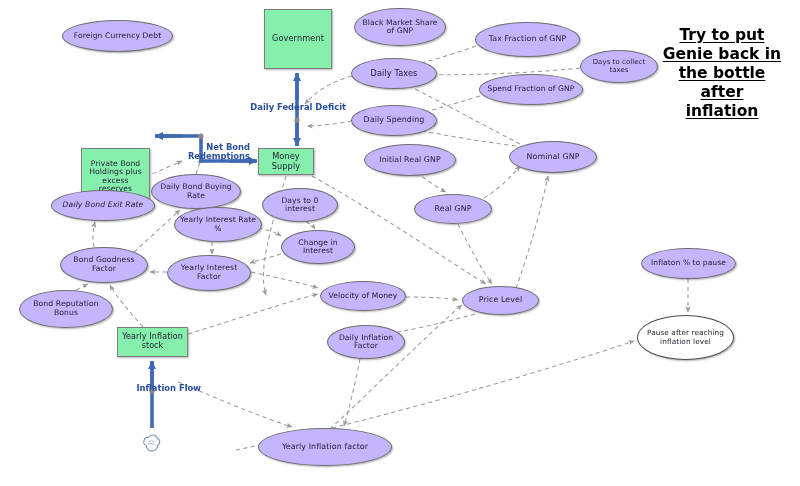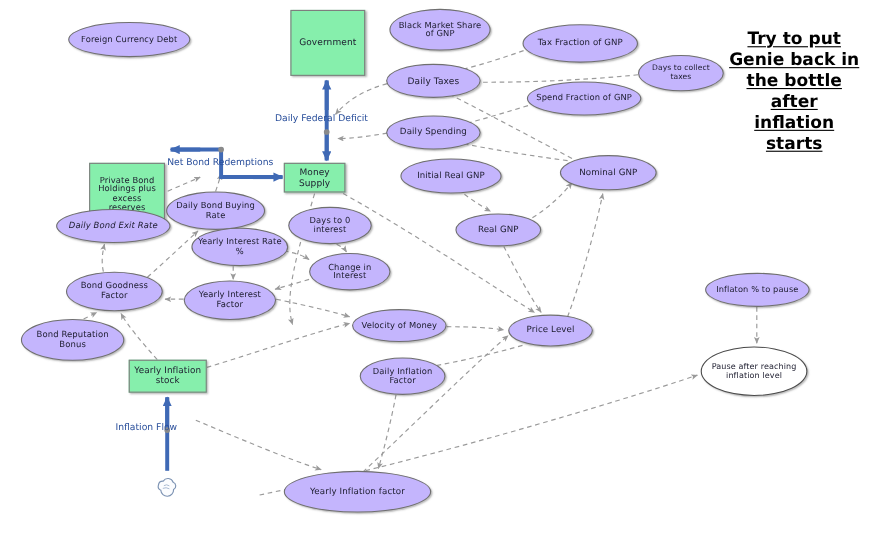--- a/index.html
+++ b/index.html
@@ -12,22 +12,22 @@
         text-align:center;box-sizing:border-box;color:#1c1c2e;
         line-height:1.12;letter-spacing:.1px;}
 
   .aux{border-radius:50%;background:#c4b5fd;border:1.1px solid #6f6f6f;
        box-shadow:1.2px 1.2px 1.6px rgba(90,90,90,.42);}
   .goal{border-radius:50%;background:#ffffff;border:1.1px solid #4a4a4a;
         box-shadow:1.2px 1.2px 1.6px rgba(90,90,90,.42);}
   .stock{background:#86efac;border:1.4px solid #7e7e7e;
          box-shadow:1.4px 1.4px 1.8px rgba(90,90,90,.45);}
 
-  .flowlabel{position:absolute;color:#2a4f9b;text-align:left;
-             font-weight:400;line-height:1.1;}
+  .flowlabel{position:absolute;color:#2a4f9b;text-align:right;
+             font-weight:700;line-height:1.1;}
 
   #title{position:absolute;color:#000;font-weight:bold;text-align:center;
          line-height:1.22;text-decoration:underline;text-underline-offset:1.5px;}
 </style>
 </head>
 <body>
 
 <div id="stage">
 
   <svg id="wires" viewBox="0 0 800 486" xmlns="http://www.w3.org/2000/svg">
@@ -101,21 +101,20 @@
       <path d="M149,441.5 q2.5,-1.6 5,0.2 M148,444 q3,-1.4 6,0.4" fill="none" stroke="#9fb2cc" stroke-width=".8"></path>
     </g>
   </svg>
 
   <div id="title" style="left:648px;top:26px;width:148px;font-size:15.5px;">
       <div>Try to put</div>
       <div>Genie back in</div>
       <div>the bottle</div>
       <div>after</div>
       <div>inflation</div>
-      <div>starts</div>
     </div>
 
   <div id="stocks-layer">
       <div class="node stock" style="left: 264px; top: 9px; width: 68px; height: 60px; font-size: 8.2px; padding: 0px 3px;">
         <span>Government</span>
       </div>
       <div class="node stock" style="left: 81px; top: 107px; width: 69px; height: 57px; font-size: 7.6px; padding: 0px 3px; margin-top: 41px;">
         <span>Private Bond Holdings plus excess reserves</span>
       </div>
       <div class="node stock" style="left: 258px; top: 148px; width: 56px; height: 27px; font-size: 8.2px; padding: 0px 3px;">

